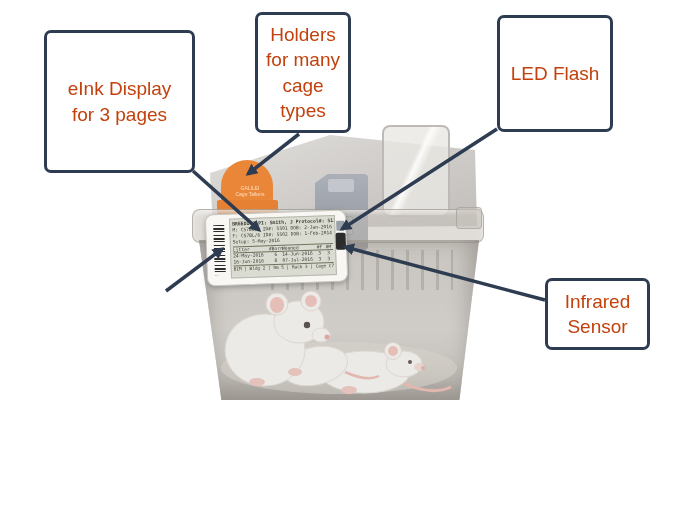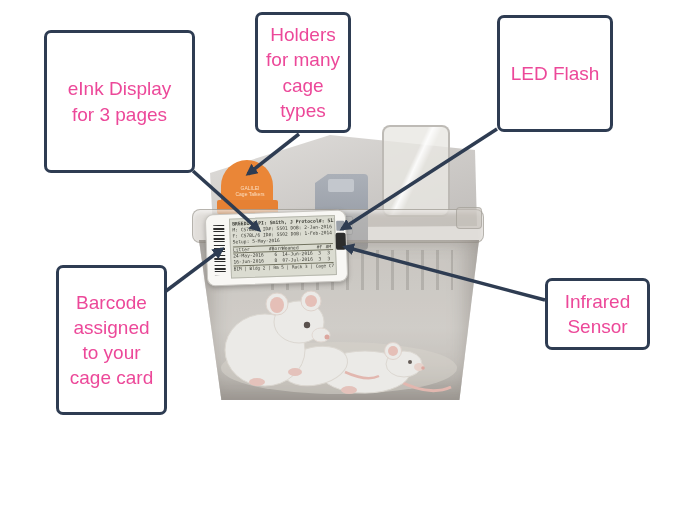--- a/index.html
+++ b/index.html
@@ -8,21 +8,21 @@
     font-family:"Liberation Sans",sans-serif;overflow:hidden;
   }
   
   .callout{
     position:absolute;background:#ffffff;
     border:3px solid var(--accent,#2e3c52);border-radius:7px;
     display:flex;align-items:center;justify-content:center;
     text-align:center;z-index:60;box-sizing:border-box;
   }
   .callout .label{
-    white-space:pre-line;font-size:19px;line-height:1.32;color:#ec4899;
+    white-space:pre-line;font-size:19px;line-height:1.32;color:#c2410c;
     font-family:"Liberation Sans",sans-serif;padding:4px;
   }
   #box-eink{left:44px;top:30px;width:151px;height:143px;align-items:center;}
   #box-holders{left:255px;top:12px;width:96px;height:121px;}
   #box-led{left:497px;top:15px;width:116px;height:117px;}
   #box-barcode{left:56px;top:265px;width:111px;height:150px;}
   #box-infrared{left:545px;top:278px;width:105px;height:72px;}
   
   #arrows{position:absolute;left:0;top:0;z-index:50;pointer-events:none;}
   #arrows line{stroke:var(--accent,#2e3c52);stroke-width:3.5;}
@@ -253,24 +253,18 @@
   </div>
   <div class="callout" id="box-holders">
     <div class="label">Holders
 for many
 cage
 types</div>
   </div>
   <div class="callout" id="box-led">
     <div class="label">LED Flash</div>
   </div>
-  <div class="callout" id="box-barcode">
-    <div class="label">Barcode
-assigned
-to your
-cage card</div>
-  </div>
   <div class="callout" id="box-infrared">
     <div class="label">Infrared
 Sensor</div>
   </div>
 
 </div>
 
 </body></html>

